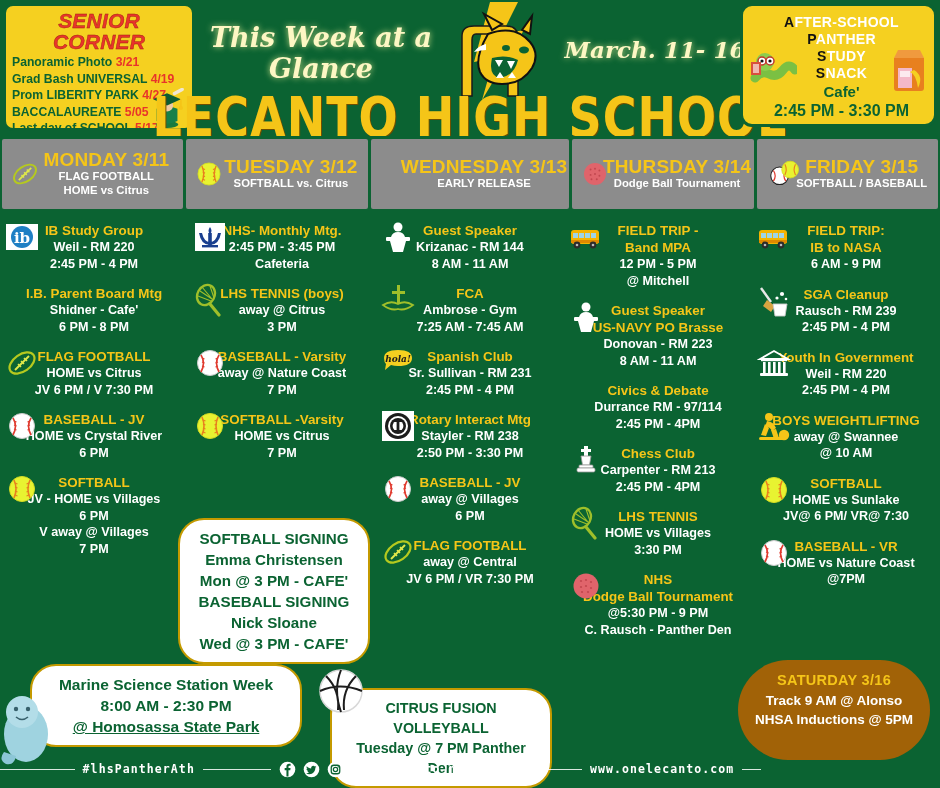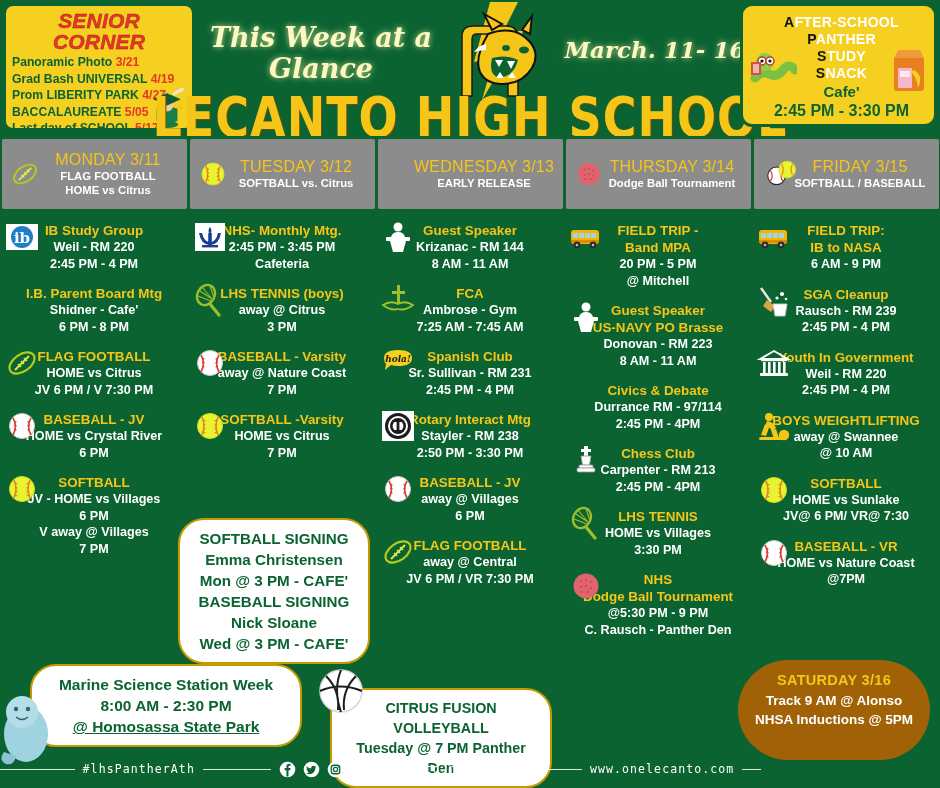--- a/index.html
+++ b/index.html
@@ -70,21 +70,21 @@
   .daystrip {
     position: absolute; left: 0; top: 136px; width: 940px; height: 76px;
     display: flex; background: #0b6332;
   }
   .daycell {
     flex: 1 1 0; background: #8c8c8c; margin: 3px 1.5px; border-radius: 2px;
     position: relative; display: flex; align-items: center; justify-content: center;
     padding: 4px 2px 4px 30px;
   }
   .daycell .dc-inner { text-align: center; }
-  .dc-day { color: #f5c518; font-weight: normal; font-size: 16px; line-height: 18px; letter-spacing: .2px; white-space: nowrap; }
+  .dc-day { color: #f5c518; font-weight: bold; font-size: 19px; line-height: 18px; letter-spacing: .2px; white-space: nowrap; }
   .dc-sub { color: #ffffff; font-weight: bold; font-size: 11.3px; line-height: 14px; white-space: nowrap; }
   .dc-icon { position: absolute; left: 8px; top: 50%; transform: translateY(-50%); width: 30px; height: 30px; }
   .dc-icon.two { width: 46px; left: 4px; }
 
   
   .cols { position: absolute; left: 0; top: 216px; width: 940px; height: 520px; display: flex; }
   .col { flex: 1 1 0; position: relative; padding: 0 3px; }
 
   .ev { position: relative; text-align: center; margin-bottom: 13px; }
   .ev-title { color: #f5c518; font-weight: bold; font-size: 13.4px; line-height: 17px; }
@@ -105,20 +105,21 @@
   }
   .gp-title { color: #f5c518; font-weight: bold; font-size: 14.5px; line-height: 21px; letter-spacing: .3px; }
   .gp-line { color: #ffffff; font-weight: bold; font-size: 13.5px; line-height: 19px; }
 
   
   .footer {
     position: absolute; left: 0; bottom: 0; width: 761px; height: 38px;
     display: flex; align-items: center; justify-content: center; gap: 8px;
     color: #ffffff; font-size: 11.5px; letter-spacing: 1.1px;
     font-family: "DejaVu Sans Mono", monospace;
+    font-weight: bold;
   }
   .fline { height: 1px; background: #ffffff; opacity: .85; }
   .social { display: flex; gap: 7px; align-items: center; }
   .soc { width: 17px; height: 17px; }
 
   .deco { position: absolute; pointer-events: none; }
 </style>
 </head>
 <body>
 
@@ -428,21 +429,21 @@
             <rect x="16" y="13" width="5" height="5" fill="#9ed5e8"></rect>
             <rect x="22" y="13" width="5" height="5" fill="#9ed5e8"></rect>
             <rect x="2" y="20" width="28" height="3" fill="#e08a00"></rect>
             <circle cx="8" cy="25" r="3.4" fill="#2b2b2b"></circle>
             <circle cx="24" cy="25" r="3.4" fill="#2b2b2b"></circle>
             <circle cx="8" cy="25" r="1.3" fill="#bbb"></circle>
             <circle cx="24" cy="25" r="1.3" fill="#bbb"></circle>
           </svg>
           <div class="ev-title">FIELD TRIP -</div>
           <div class="ev-title">Band MPA</div>
-          <div class="ev-line">20 PM - 5 PM</div>
+          <div class="ev-line">12 PM - 5 PM</div>
           <div class="ev-line">@ Mitchell</div>
         </div>
         <div class="ev">
           <svg class="ev-icon left" viewBox="0 0 34 34">
             <circle cx="17" cy="7" r="4.5" fill="#ffffff"></circle>
             <path d="M10 17 q1.5 -5 7 -5 q5.5 0 7 5 z" fill="#ffffff"></path>
             <rect x="5" y="17" width="24" height="4" rx="1" fill="#ffffff"></rect>
             <path d="M9 21 l3 11 h10 l3 -11 z" fill="#ffffff"></path>
           </svg>
           <div class="ev-title">Guest Speaker</div>

